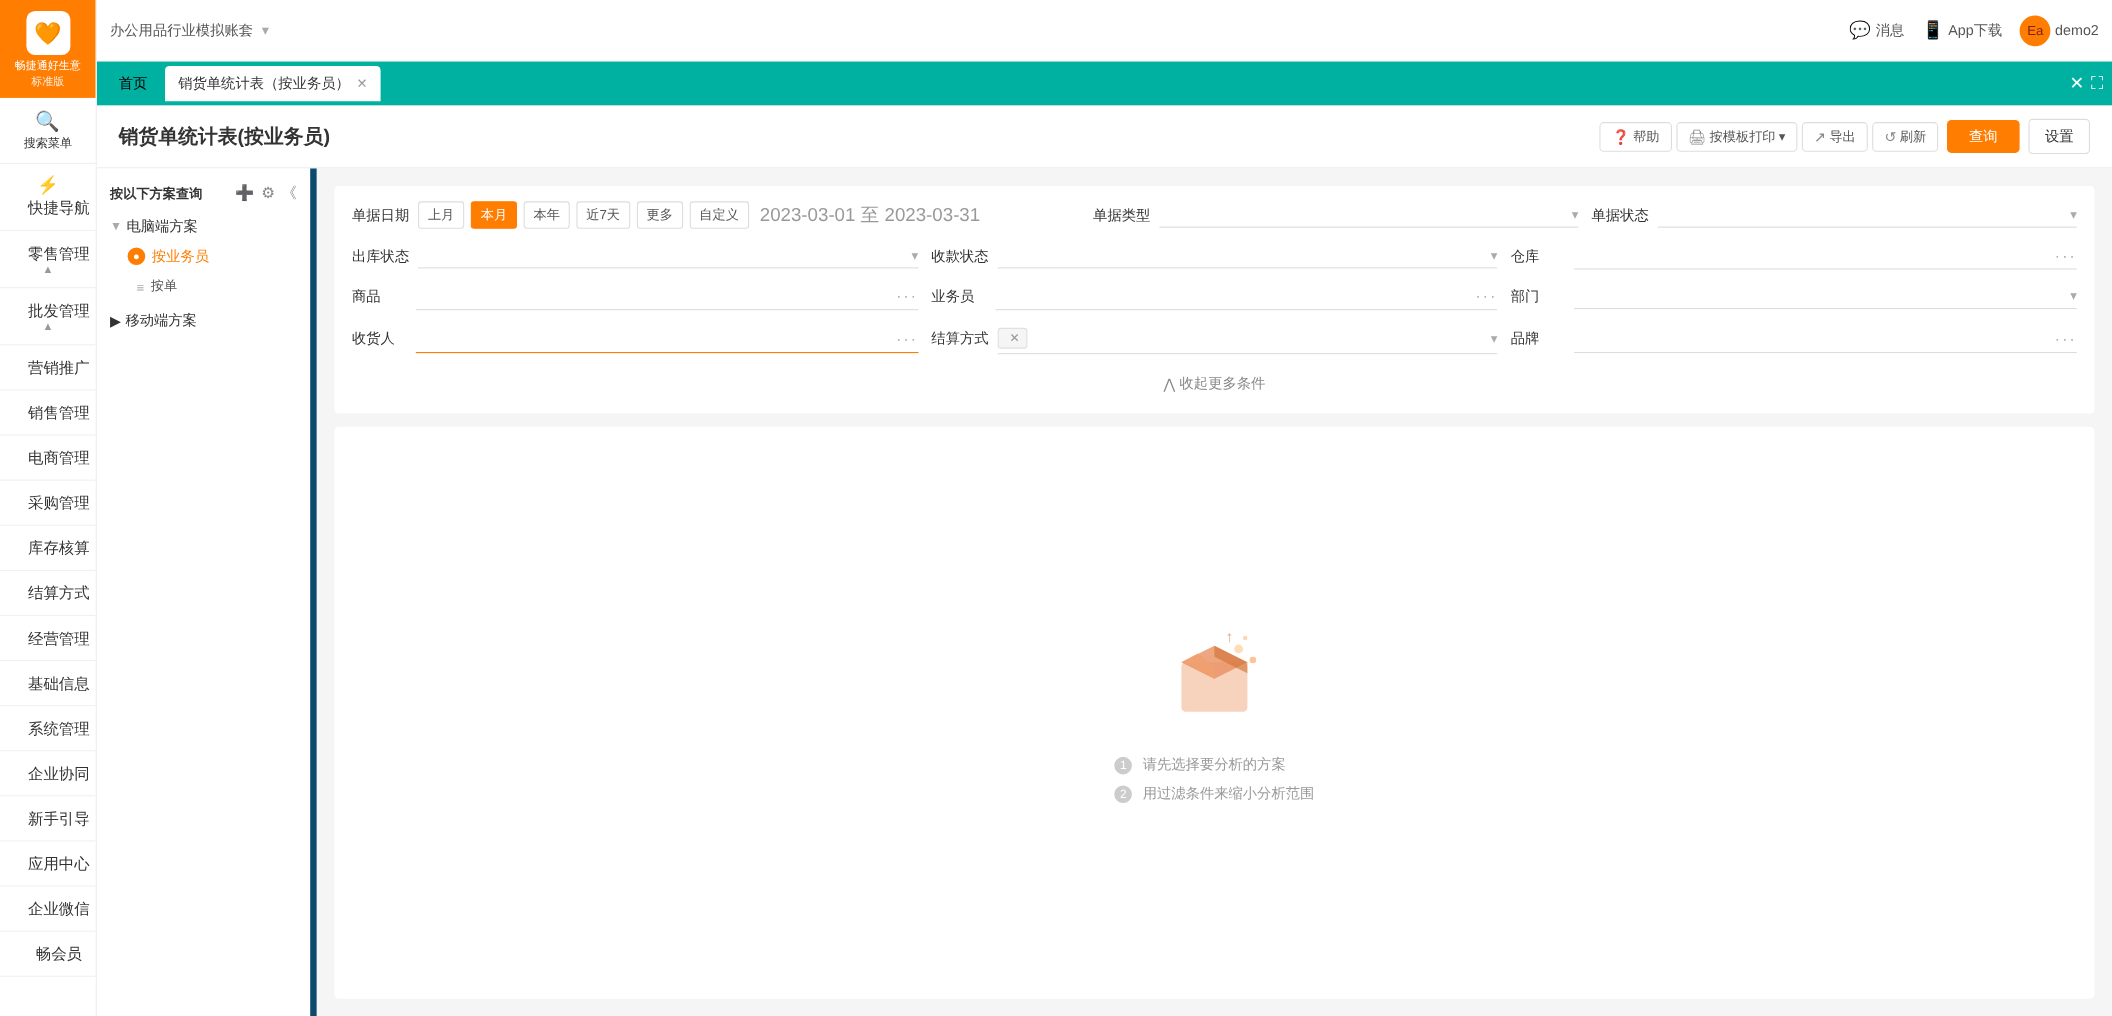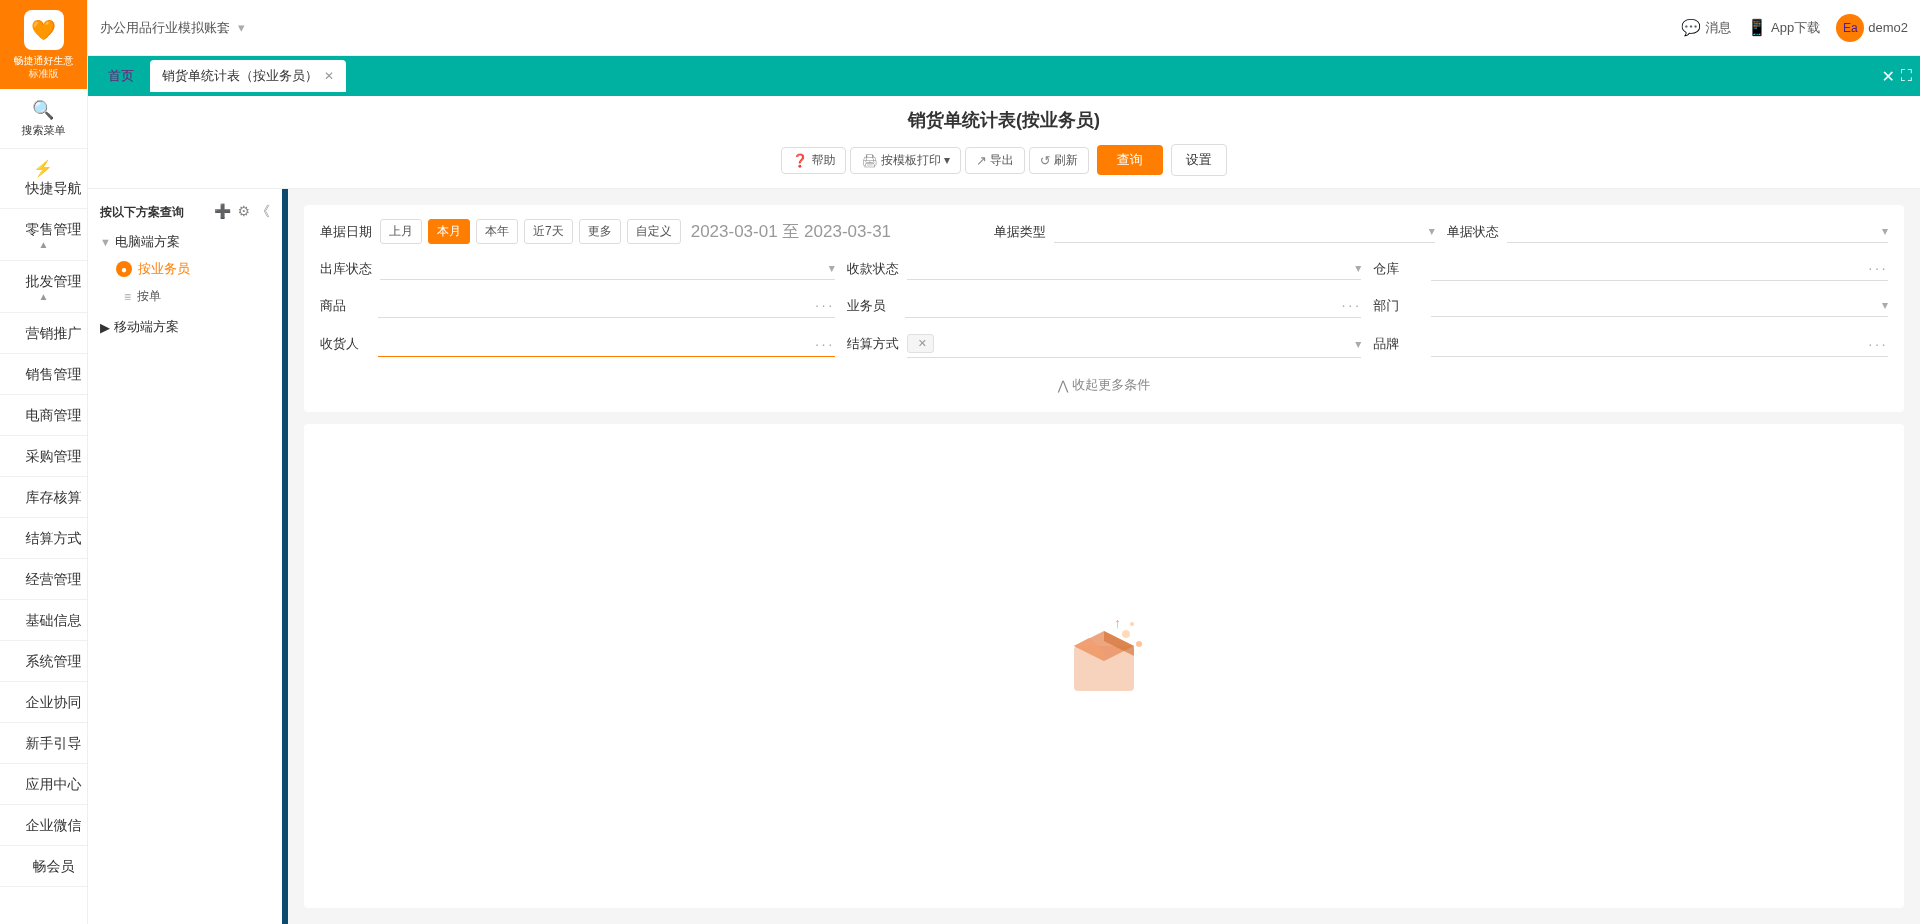--- a/index.html
+++ b/index.html
@@ -80,40 +80,40 @@
     }
     .topbar-right-item {
       display: flex; align-items: center; gap: 4px;
       cursor: pointer; color: #555; font-size: 13px;
     }
     .topbar-right-item .icon { font-size: 16px; }
     .user-avatar {
       width: 28px; height: 28px; border-radius: 50%;
       background: #ff7d00;
       display: flex; align-items: center; justify-content: center;
-      color: #4c1d95; font-size: 12px;
+      color: #7f1d1d; font-size: 12px;
     }
 
     
     #tabbar {
       height: 40px;
       background: #00b0a0;
       display: flex;
       align-items: center;
       padding: 0 8px;
       gap: 4px;
     }
     .tab-item {
       height: 32px;
       padding: 0 12px;
       border-radius: 4px 4px 0 0;
       display: flex; align-items: center; gap: 6px;
       cursor: pointer;
       font-size: 13px;
-      color: #701a75;
+      color: #000000;
     }
     .tab-item.home { background: transparent; }
     .tab-item.active {
       background: #fff;
       color: #333;
     }
     .tab-item .close-icon { font-size: 12px; color: #999; cursor: pointer; }
     .tab-expand {
       margin-left: auto;
       display: flex; gap: 6px;
@@ -133,21 +133,20 @@
     }
 
     
     #page-header {
       background: #fff;
       padding: 12px 20px 0;
       display: flex;
       align-items: center;
       justify-content: space-between;
       border-bottom: 1px solid #eee;
-      flex-direction: column;
     }
     #page-title {
       font-size: 18px;
       font-weight: bold;
       color: #333;
       padding-bottom: 12px;
     }
     .page-actions {
       display: flex; gap: 8px; align-items: center; padding-bottom: 12px;
     }
@@ -637,18 +636,28 @@
 
               <polygon points="50,55 20,40 35,32 50,45" fill="#f0a070" opacity="0.9"></polygon>
 
               <circle cx="72" cy="28" r="4" fill="#ffcc99" opacity="0.7"></circle>
               <circle cx="85" cy="38" r="3" fill="#ff9955" opacity="0.6"></circle>
               <circle cx="78" cy="18" r="2" fill="#ffaa66" opacity="0.5"></circle>
 
               <text x="60" y="22" font-size="14" fill="#e08040" opacity="0.7">↑</text>
             </svg>
           </div>
+          <div class="empty-tips">
+            <div>
+              <span class="tip-num">1</span>
+              <span>请先选择要分析的方案</span>
+            </div>
+            <div>
+              <span class="tip-num">2</span>
+              <span>用过滤条件来缩小分析范围</span>
+            </div>
+          </div>
         </div>
 
       </div>
     </div>
   </div>
 </div>
 
 </body></html>

